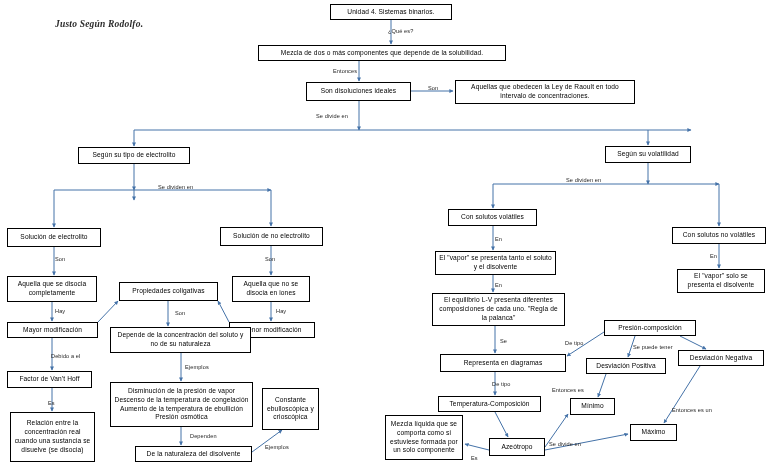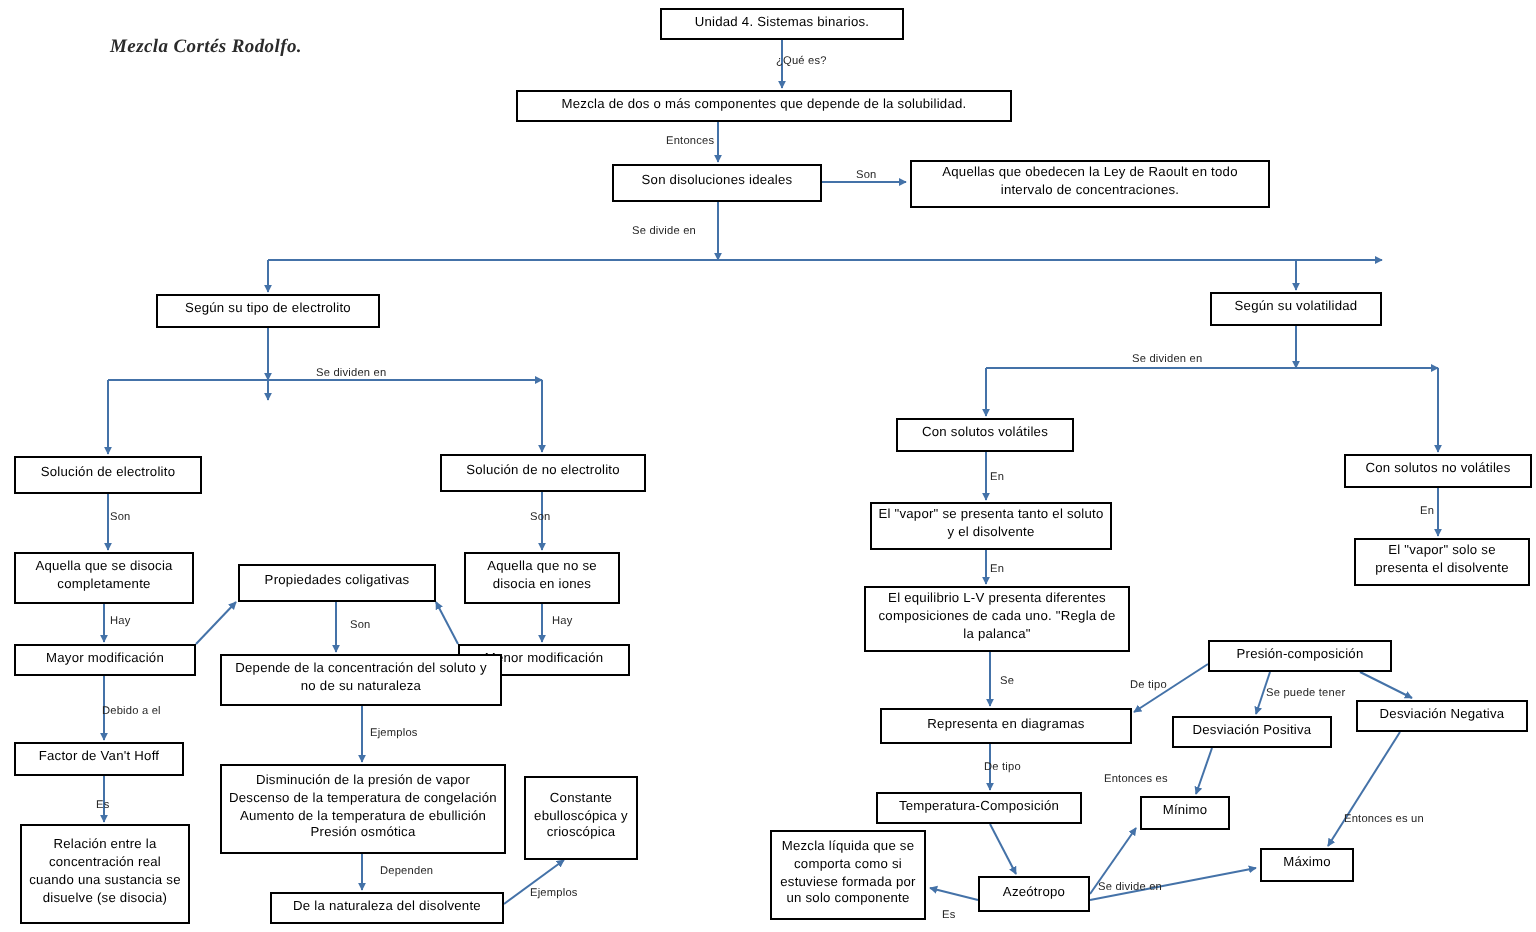--- a/index.html
+++ b/index.html
@@ -44,21 +44,21 @@
     color:#262626;
     white-space:nowrap;
     letter-spacing:0.1px;
   }
 </style>
 </head>
 <body>
 
 <div id="canvas">
 
-  <div class="author" style="left:55px;top:19px;">Mezcla Cortés Rodolfo.</div>
+  <div class="author" style="left:55px;top:19px;">Justo Según Rodolfo.</div>
 
   <svg id="edges" viewBox="0 0 768 466" xmlns="http://www.w3.org/2000/svg">
     <defs>
       <marker id="ah" markerWidth="5" markerHeight="5" refX="3.6" refY="2" orient="auto">
         <path d="M0,0 L4,2 L0,4 z" fill="#4472a8"></path>
       </marker>
     </defs>
     <g stroke="#4472a8" stroke-width="1" fill="none" marker-end="url(#ah)">
 
       <path d="M391,20 L391,44"></path>

